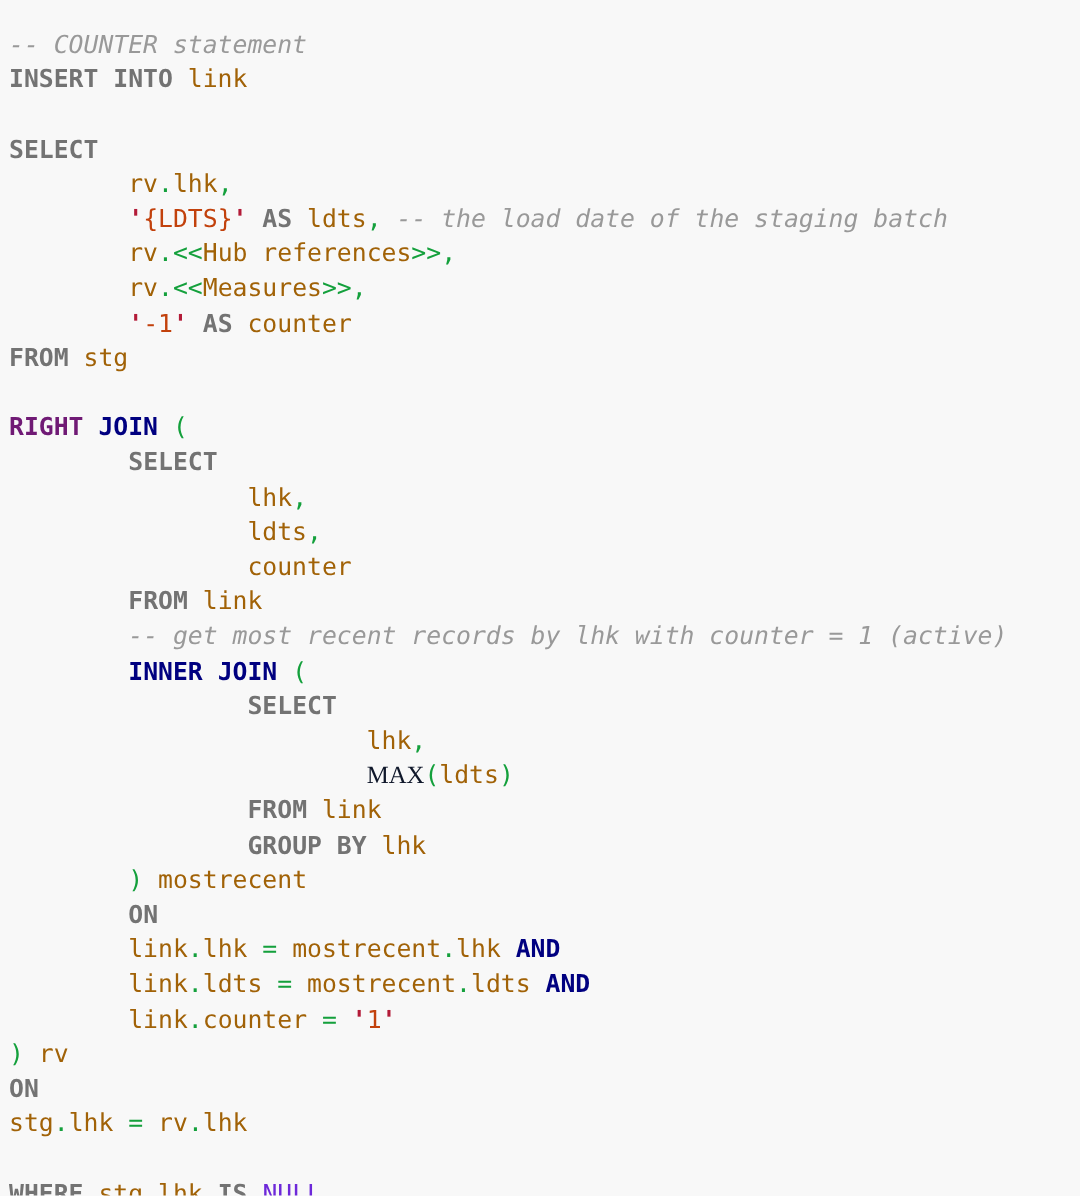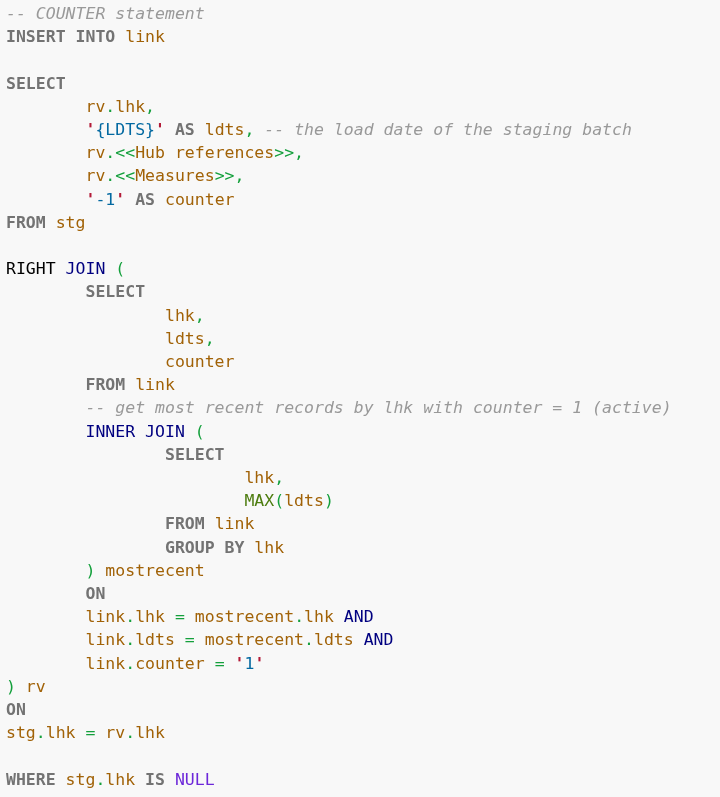--- a/index.html
+++ b/index.html
@@ -12,41 +12,41 @@
     height: 797px;
     overflow: hidden;
     font-family: "DejaVu Sans Mono", "Liberation Mono", monospace;
   }
 
   #code-block {
     box-sizing: border-box;
     width: 720px;
     height: 797px;
     background: #f8f8f8;
-    padding: 2px 0 0 6px;
+    padding: 18px 0 0 6px;
     font-size: 16.5px;
     line-height: 23.2px;
     white-space: pre;
     letter-spacing: 0px;
     color: #000000;
   }
 
   .code-line {
     white-space: pre;
     min-height: 23.2px;
   }
 
   
   .t-plain    { color: #a16207; }
   .t-kw       { color: #737373; font-weight: bold; }           
-  .t-kw2      { color: #000080; font-weight: normal; }           
+  .t-kw2      { color: #000080; font-weight: bold; }           
   .t-kw2n     { color: #6d28d9; font-weight: normal; }         
-  .t-kwy      { color: #000000; font-weight: normal; }           
-  .t-func     { color: #4d7c0f; font-weight: normal; }         
+  .t-kwy      { color: #701a75; font-weight: bold; }           
+  .t-func     { color: #0f172a; font-weight: normal; font-family: Liberation Serif, serif; }         
   .t-op       { color: #14a03c; font-weight: normal; }         
-  .t-str      { color: #0369a1; font-weight: normal; }         
+  .t-str      { color: #c2410c; font-weight: normal; }         
   .t-strq     { color: #b31b38; font-weight: bold; }           
   .t-comment  { color: #999999; font-style: italic; font-weight: normal; }
 </style>
 </head>
 <body>
 
 <div id="code-block"><div class="code-line"><span class="t-comment">-- COUNTER statement</span></div><div class="code-line"><span class="t-kw">INSERT INTO</span><span class="t-plain"> link</span></div><div class="code-line">&nbsp;</div><div class="code-line"><span class="t-kw">SELECT</span></div><div class="code-line"><span class="t-plain">        rv</span><span class="t-op">.</span><span class="t-plain">lhk</span><span class="t-op">,</span></div><div class="code-line"><span class="t-plain">        </span><span class="t-strq">'</span><span class="t-str">{LDTS}</span><span class="t-strq">'</span><span class="t-plain"> </span><span class="t-kw">AS</span><span class="t-plain"> ldts</span><span class="t-op">,</span><span class="t-plain"> </span><span class="t-comment">-- the load date of the staging batch</span></div><div class="code-line"><span class="t-plain">        rv</span><span class="t-op">.&lt;&lt;</span><span class="t-plain">Hub references</span><span class="t-op">&gt;&gt;,</span></div><div class="code-line"><span class="t-plain">        rv</span><span class="t-op">.&lt;&lt;</span><span class="t-plain">Measures</span><span class="t-op">&gt;&gt;,</span></div><div class="code-line"><span class="t-plain">        </span><span class="t-strq">'</span><span class="t-str">-1</span><span class="t-strq">'</span><span class="t-plain"> </span><span class="t-kw">AS</span><span class="t-plain"> counter</span></div><div class="code-line"><span class="t-kw">FROM</span><span class="t-plain"> stg</span></div><div class="code-line">&nbsp;</div><div class="code-line"><span class="t-kwy">RIGHT</span><span class="t-plain"> </span><span class="t-kw2">JOIN</span><span class="t-plain"> </span><span class="t-op">(</span></div><div class="code-line"><span class="t-plain">        </span><span class="t-kw">SELECT</span></div><div class="code-line"><span class="t-plain">                lhk</span><span class="t-op">,</span></div><div class="code-line"><span class="t-plain">                ldts</span><span class="t-op">,</span></div><div class="code-line"><span class="t-plain">                counter</span></div><div class="code-line"><span class="t-plain">        </span><span class="t-kw">FROM</span><span class="t-plain"> link</span></div><div class="code-line"><span class="t-plain">        </span><span class="t-comment">-- get most recent records by lhk with counter = 1 (active)</span></div><div class="code-line"><span class="t-plain">        </span><span class="t-kw2">INNER JOIN</span><span class="t-plain"> </span><span class="t-op">(</span></div><div class="code-line"><span class="t-plain">                </span><span class="t-kw">SELECT</span></div><div class="code-line"><span class="t-plain">                        lhk</span><span class="t-op">,</span></div><div class="code-line"><span class="t-plain">                        </span><span class="t-func">MAX</span><span class="t-op">(</span><span class="t-plain">ldts</span><span class="t-op">)</span></div><div class="code-line"><span class="t-plain">                </span><span class="t-kw">FROM</span><span class="t-plain"> link</span></div><div class="code-line"><span class="t-plain">                </span><span class="t-kw">GROUP BY</span><span class="t-plain"> lhk</span></div><div class="code-line"><span class="t-plain">        </span><span class="t-op">)</span><span class="t-plain"> mostrecent</span></div><div class="code-line"><span class="t-plain">        </span><span class="t-kw">ON</span></div><div class="code-line"><span class="t-plain">        link</span><span class="t-op">.</span><span class="t-plain">lhk </span><span class="t-op">=</span><span class="t-plain"> mostrecent</span><span class="t-op">.</span><span class="t-plain">lhk </span><span class="t-kw2">AND</span></div><div class="code-line"><span class="t-plain">        link</span><span class="t-op">.</span><span class="t-plain">ldts </span><span class="t-op">=</span><span class="t-plain"> mostrecent</span><span class="t-op">.</span><span class="t-plain">ldts </span><span class="t-kw2">AND</span></div><div class="code-line"><span class="t-plain">        link</span><span class="t-op">.</span><span class="t-plain">counter </span><span class="t-op">=</span><span class="t-plain"> </span><span class="t-strq">'</span><span class="t-str">1</span><span class="t-strq">'</span></div><div class="code-line"><span class="t-op">)</span><span class="t-plain"> rv</span></div><div class="code-line"><span class="t-kw">ON</span></div><div class="code-line"><span class="t-plain">stg</span><span class="t-op">.</span><span class="t-plain">lhk </span><span class="t-op">=</span><span class="t-plain"> rv</span><span class="t-op">.</span><span class="t-plain">lhk</span></div><div class="code-line">&nbsp;</div><div class="code-line"><span class="t-kw">WHERE</span><span class="t-plain"> stg</span><span class="t-op">.</span><span class="t-plain">lhk </span><span class="t-kw">IS</span><span class="t-plain"> </span><span class="t-kw2n">NULL</span></div></div>
 
 </body></html>

